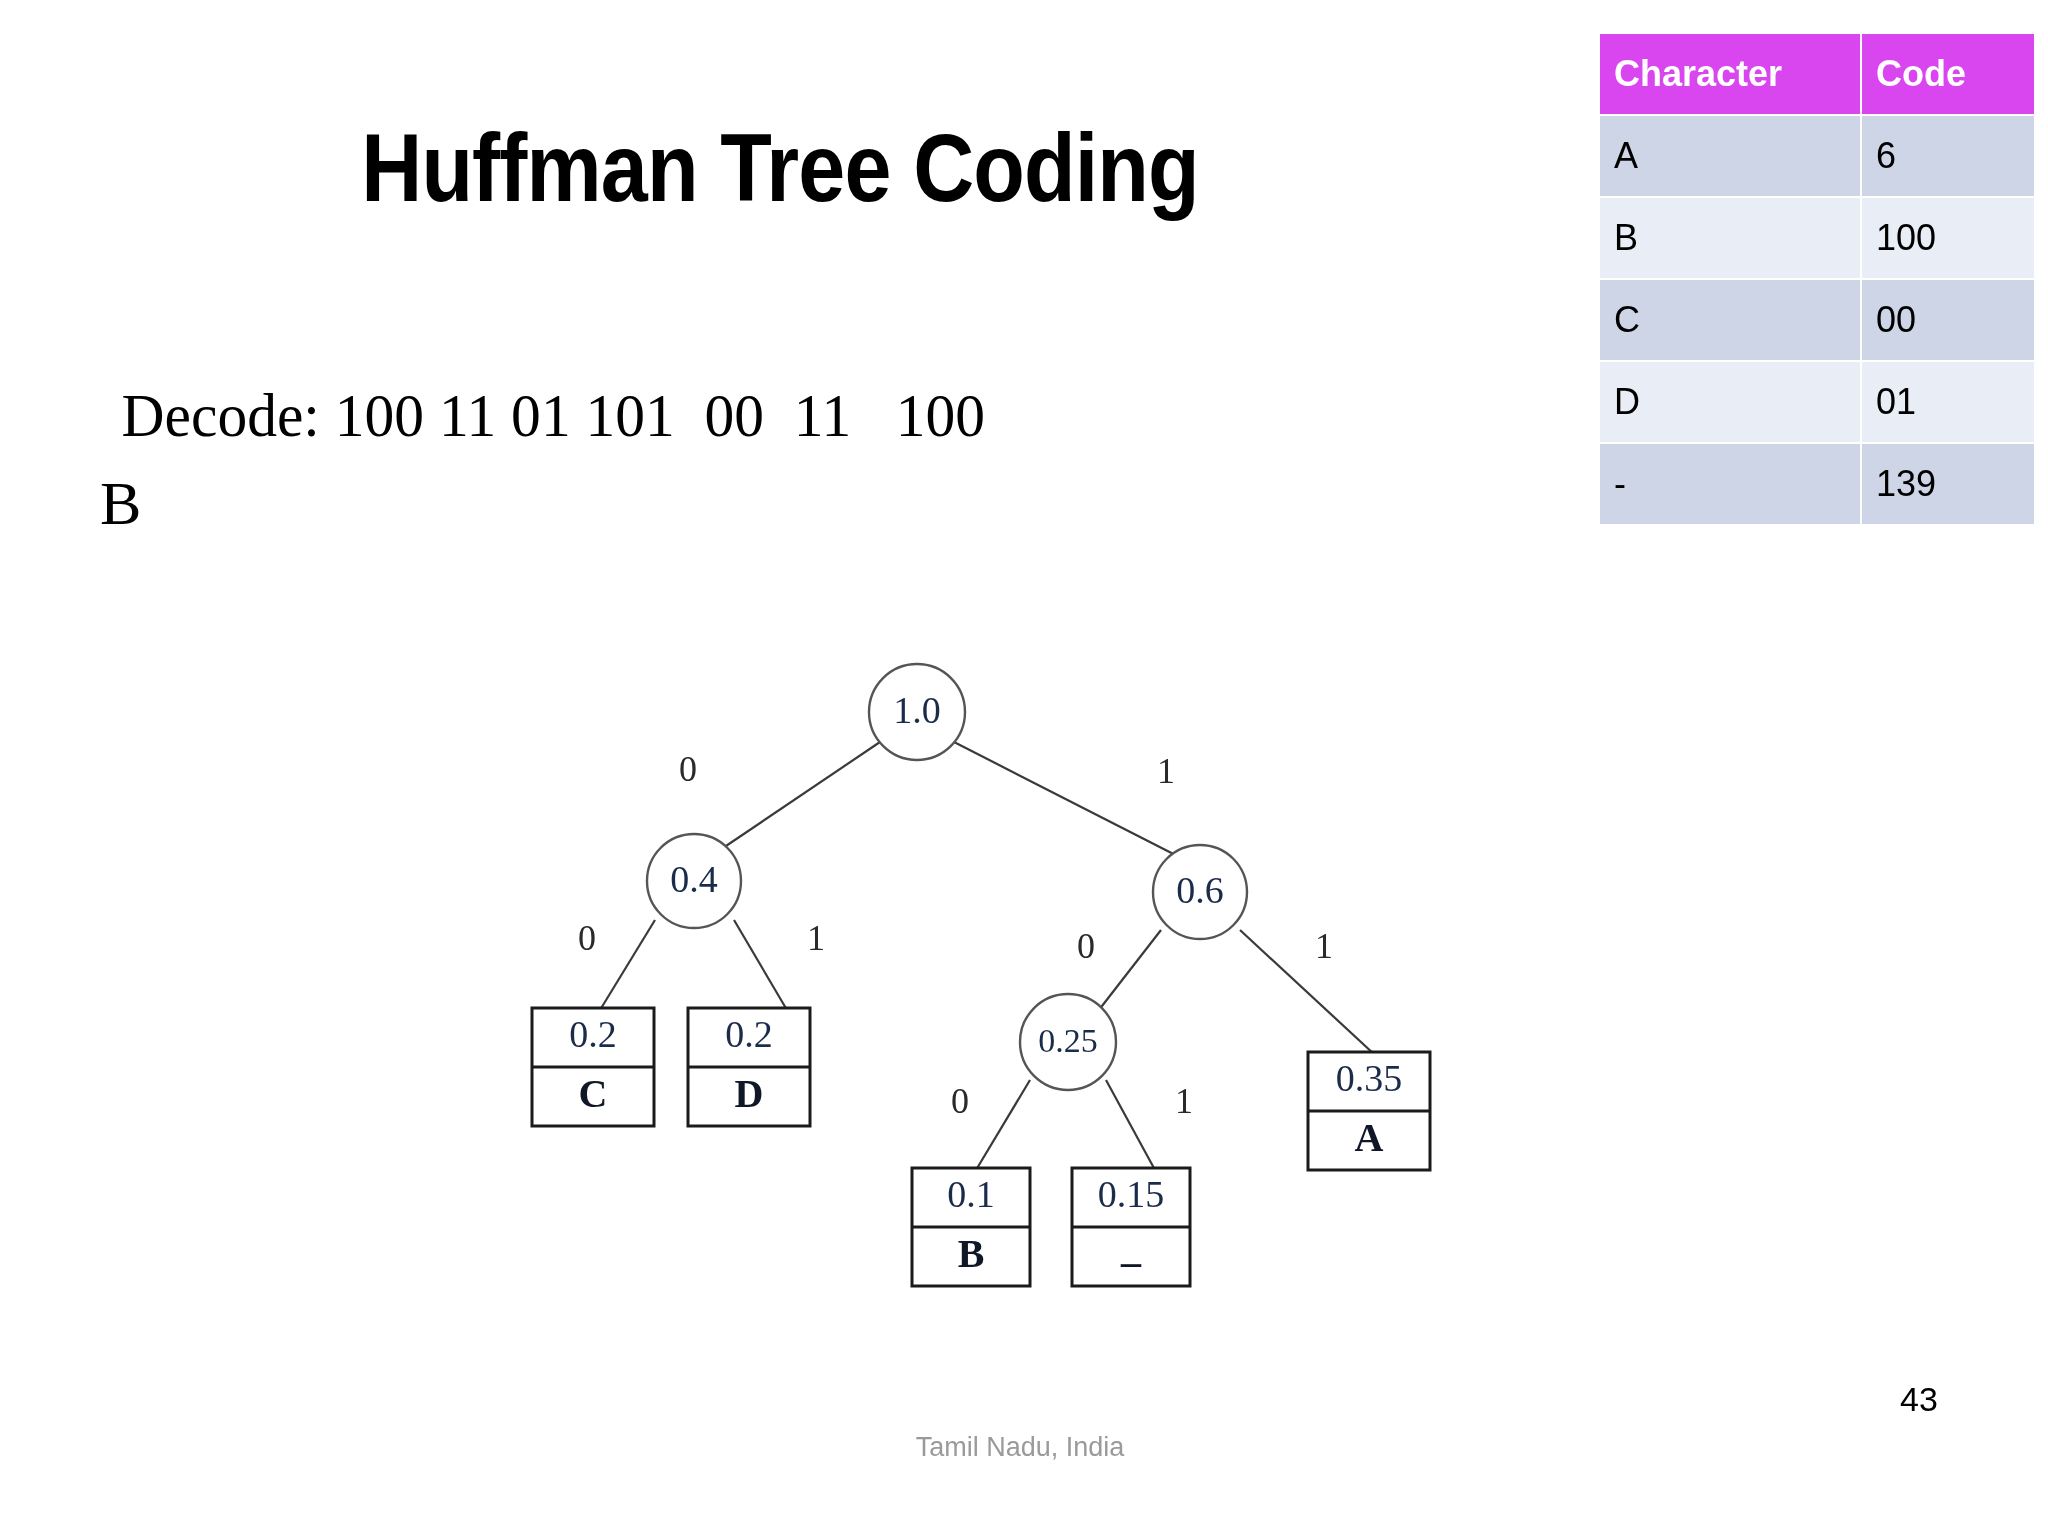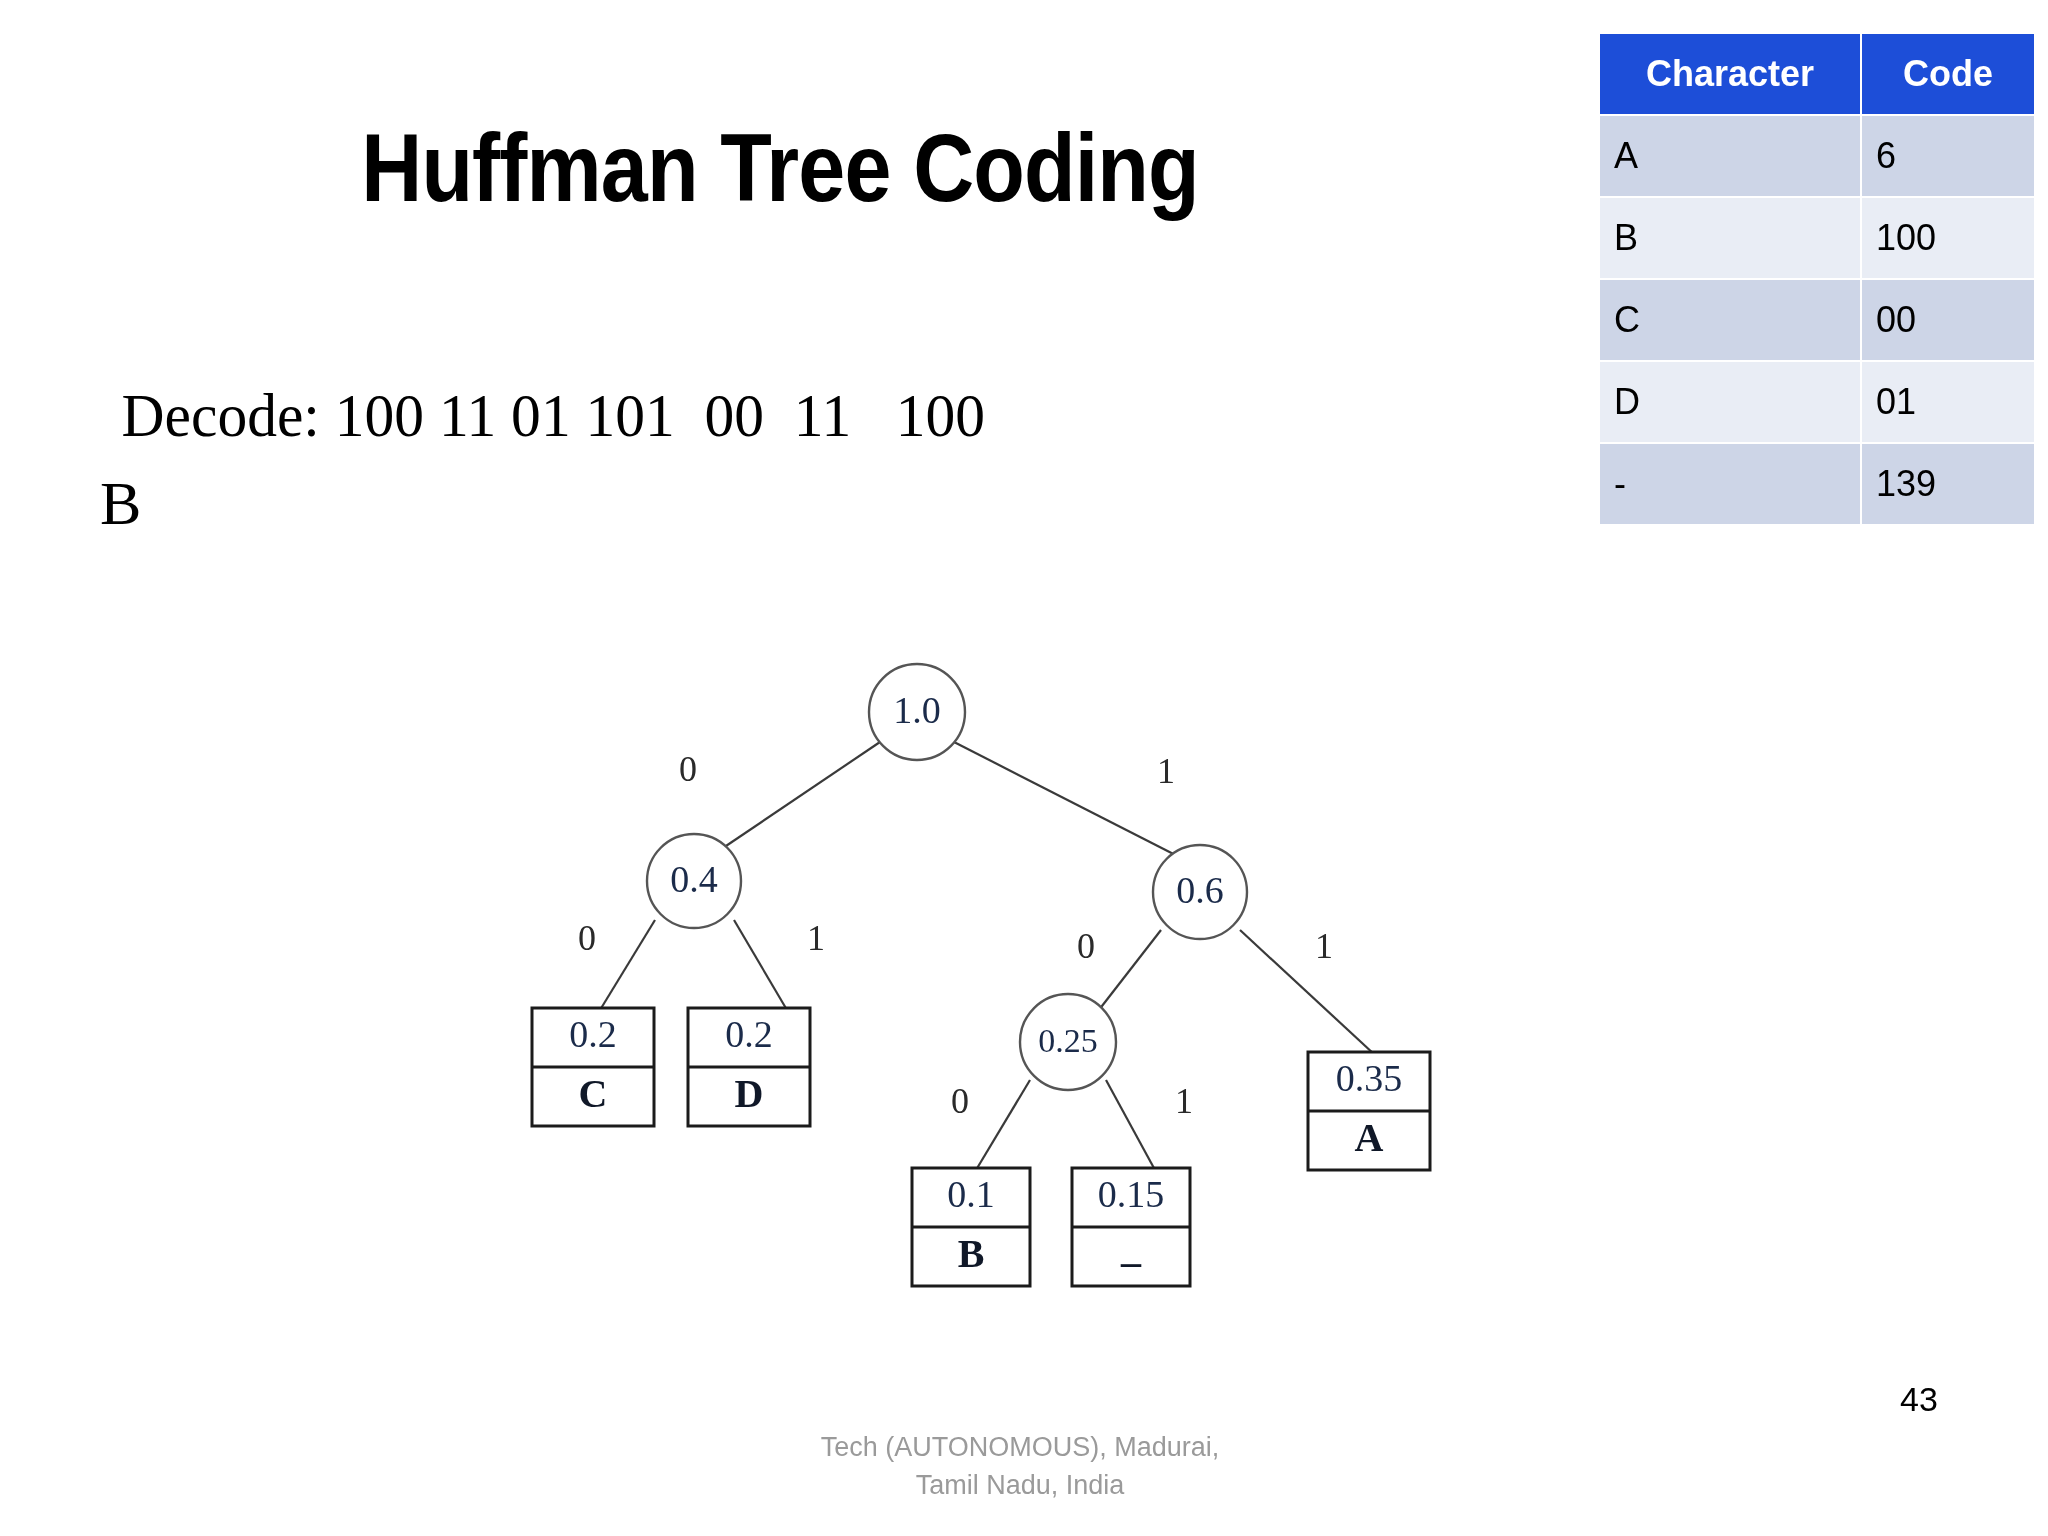--- a/index.html
+++ b/index.html
@@ -65,25 +65,24 @@
   }
   #code-table th, #code-table td {
     font-family: "Liberation Sans", sans-serif;
     text-align: left;
     padding: 6px 14px;
     height: 82px;
     vertical-align: middle;
     border: 2px solid #ffffff;
   }
   #code-table th {
-    background: #1d4ed8;
+    background: #d946ef;
     color: #ffffff;
     font-weight: bold;
     font-size: 36px;
-    text-align: center;
   }
   #code-table td {
     font-size: 36px;
     color: #000000;
     font-weight: normal;
   }
   #code-table tr.row-odd td { background: #CDD5E7; }
   #code-table tr.row-even td { background: #E9EDF5; }
   #code-table col.col-char { width: 262px; }
   #code-table col.col-code { width: 174px; }
@@ -283,17 +282,16 @@
   <text class="edge-label" x="786" y="320">0</text>
   <text class="edge-label" x="1024" y="320">1</text>
 
   <text class="edge-label" x="660" y="475">0</text>
   <text class="edge-label" x="884" y="475">1</text>
 
 </svg>
 </div>
 
 <div id="footer-credit">
-  <div>Tech (AUTONOMOUS), Madurai,</div>
   <div>Tamil Nadu, India</div>
 </div>
 
 <div id="page-number">43</div>
 
 </body></html>

